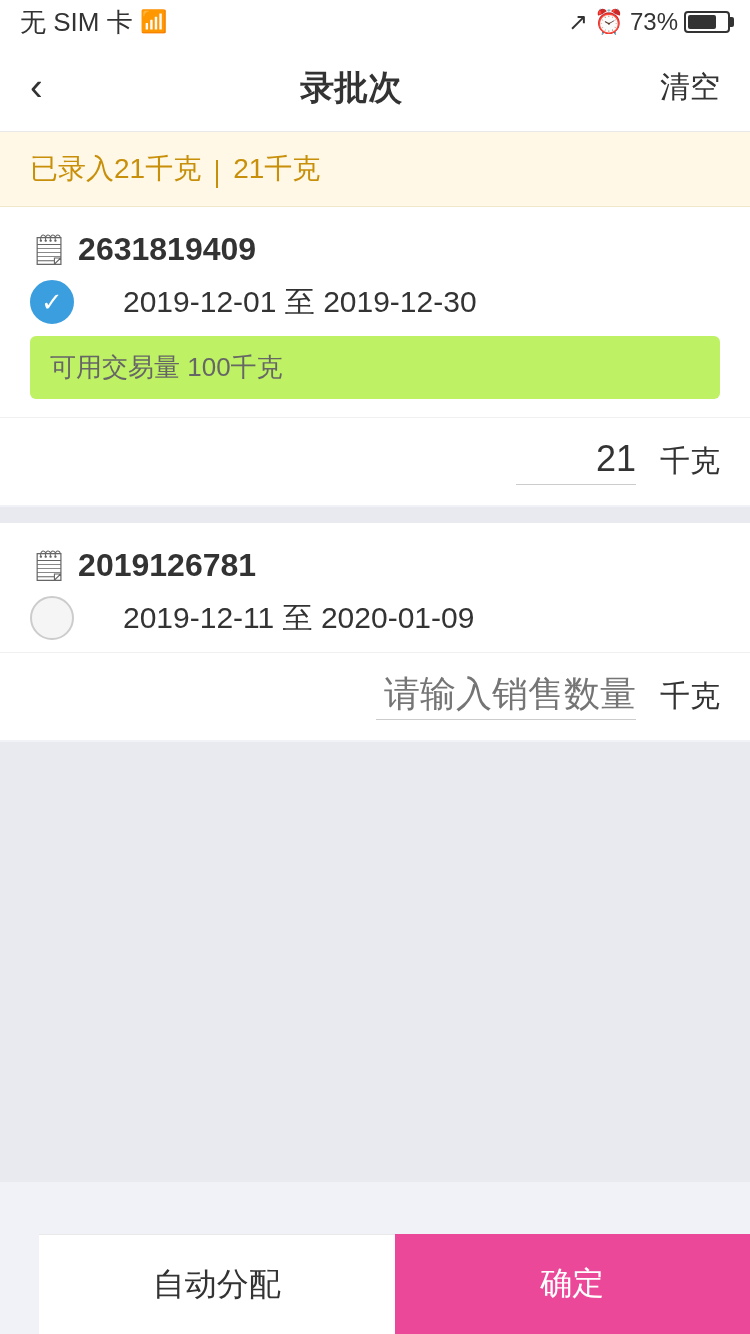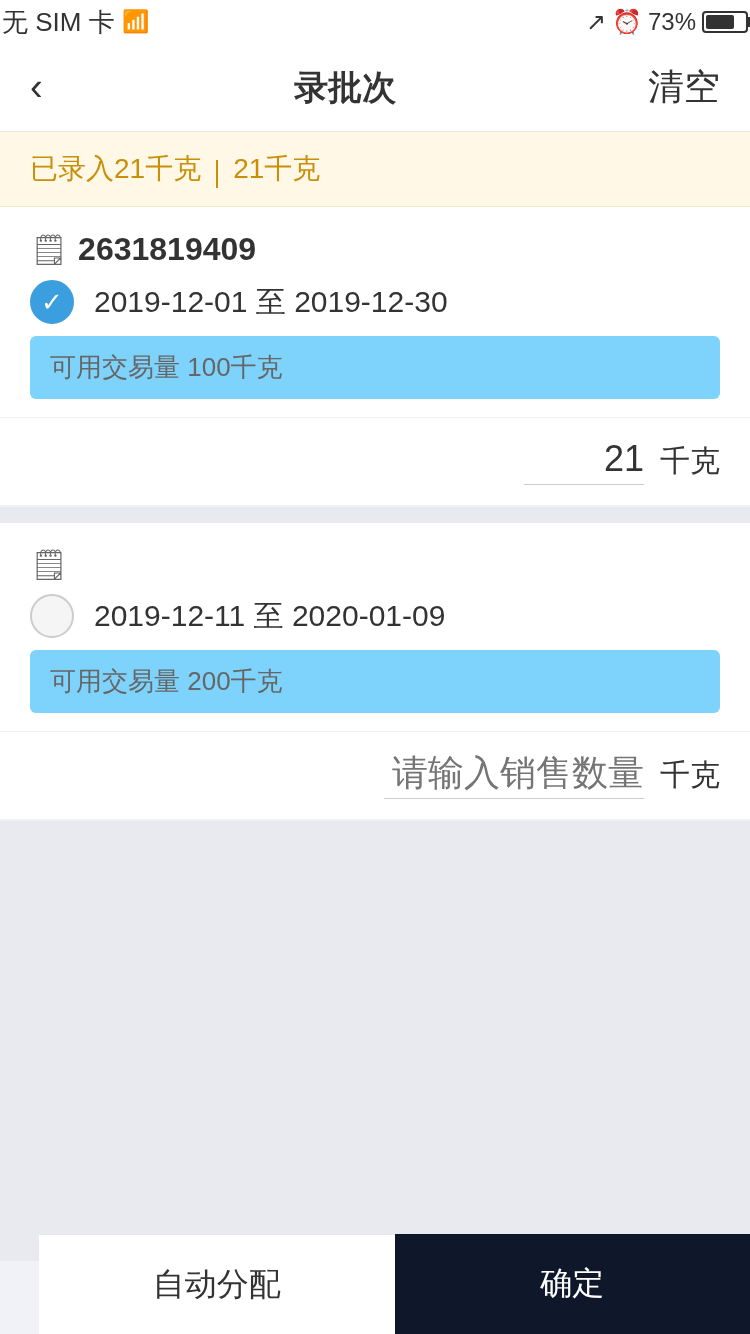--- a/index.html
+++ b/index.html
@@ -14,21 +14,21 @@
     }
 
     
     .status-bar {
       width: 750px;
       height: 44px;
       background: #fff;
       display: flex;
       align-items: center;
       justify-content: space-between;
-      padding: 0 2px;
+      padding: 0 20px;
       font-size: 26px;
       font-weight: 500;
     }
     .status-left {
       display: flex;
       align-items: center;
       gap: 8px;
     }
     .status-center {
       font-weight: 600;
@@ -81,21 +81,21 @@
       font-size: 38px;
       color: #333;
       cursor: pointer;
     }
     .nav-title {
       font-size: 34px;
       font-weight: 600;
       color: #333;
     }
     .nav-clear {
-      font-size: 36px;
+      font-size: 30px;
       color: #333;
     }
 
     
     .summary-bar {
       background: #fff8e6;
       padding: 18px 30px;
       display: flex;
       align-items: flex-end;
       gap: 15px;
@@ -153,38 +153,39 @@
       border-color: #3b9ede;
     }
     .radio-check {
       color: #fff;
       font-size: 26px;
       line-height: 1;
     }
     .batch-date {
       font-size: 30px;
       color: #333;
+      margin-left: 29px;
     }
     .availability-bar {
       margin: 0 30px 18px 30px;
-      background: #7dd3fc;
+      background: #bef264;
       border-radius: 6px;
       padding: 14px 20px;
       font-size: 26px;
       color: #666;
     }
 
     
     .amount-row {
       background: #fff;
       display: flex;
       align-items: center;
       justify-content: flex-end;
       padding: 20px 30px;
-      gap: 16px;
+      gap: 24px;
       border-top: 1px solid #f0f0f0;
     }
     .amount-input {
       font-size: 36px;
       color: #333;
       font-weight: 500;
       border: none;
       outline: none;
       text-align: right;
       width: 120px;
@@ -225,21 +226,21 @@
       border: none;
       font-size: 32px;
       color: #333;
       font-weight: 500;
       cursor: pointer;
       border-top: 1px solid #e8e8e8;
       margin-left: 39px;
     }
     .btn-confirm {
       flex: 1;
-      background: #0f172a;
+      background: #ec4899;
       border: none;
       font-size: 32px;
       color: #fff;
       font-weight: 500;
       cursor: pointer;
     }
 
     .wifi-icon {
       display: inline-block;
       font-size: 22px;
@@ -293,26 +294,26 @@
     </div>
     <span class="amount-unit">千克</span>
   </div>
 </div>
 
 <div class="section-separator"></div>
 
 <div class="batch-card">
   <div class="batch-header">
     <span class="batch-icon">🗒</span>
+    <span class="batch-number">2019126781</span>
   </div>
   <div class="batch-row">
     <div class="radio-circle"></div>
     <span class="batch-date">2019-12-11 至 2020-01-09</span>
   </div>
-  <div class="availability-bar">可用交易量 200千克</div>
   <div class="amount-row">
     <div class="amount-underline">
       <input class="amount-input" type="text" placeholder="请输入销售数量" style="color: #6d28d9; width: 260px;">
     </div>
     <span class="amount-unit">千克</span>
   </div>
 </div>
 
 <div class="empty-area"></div>
 

